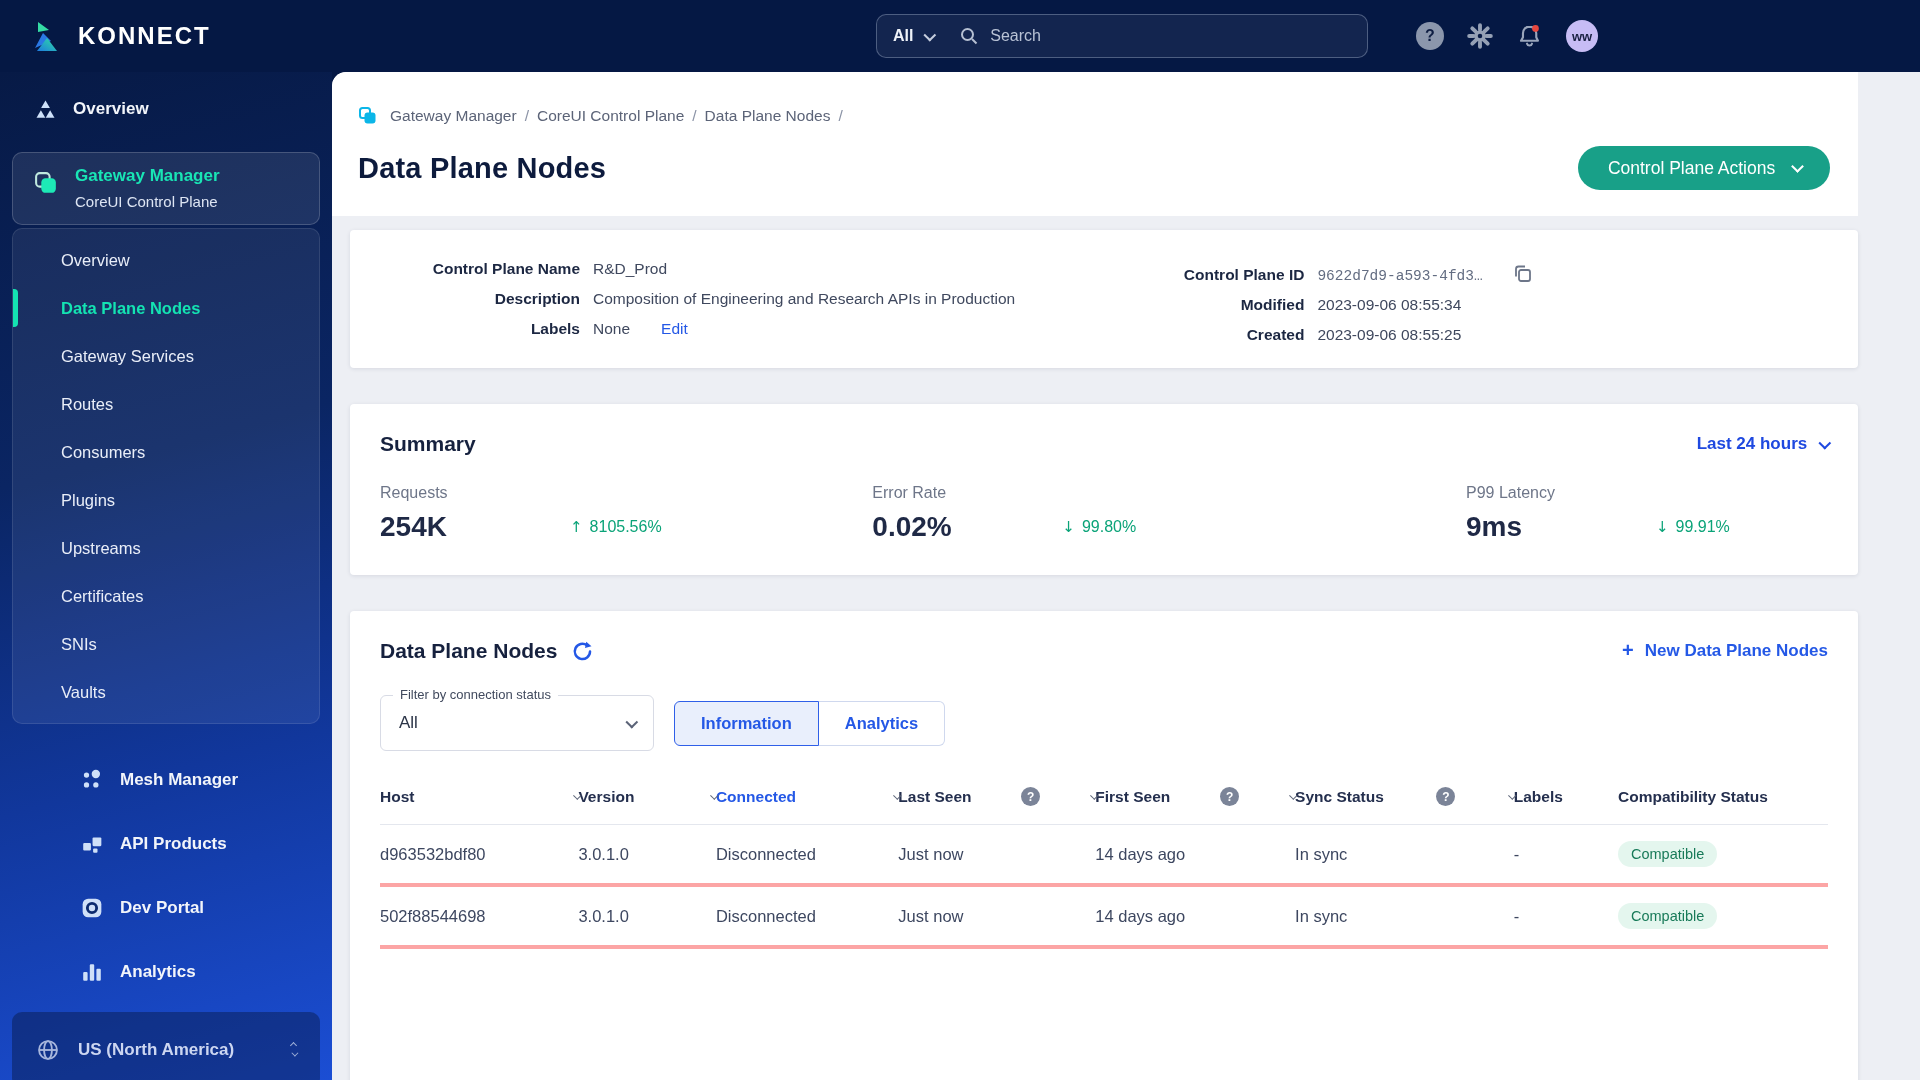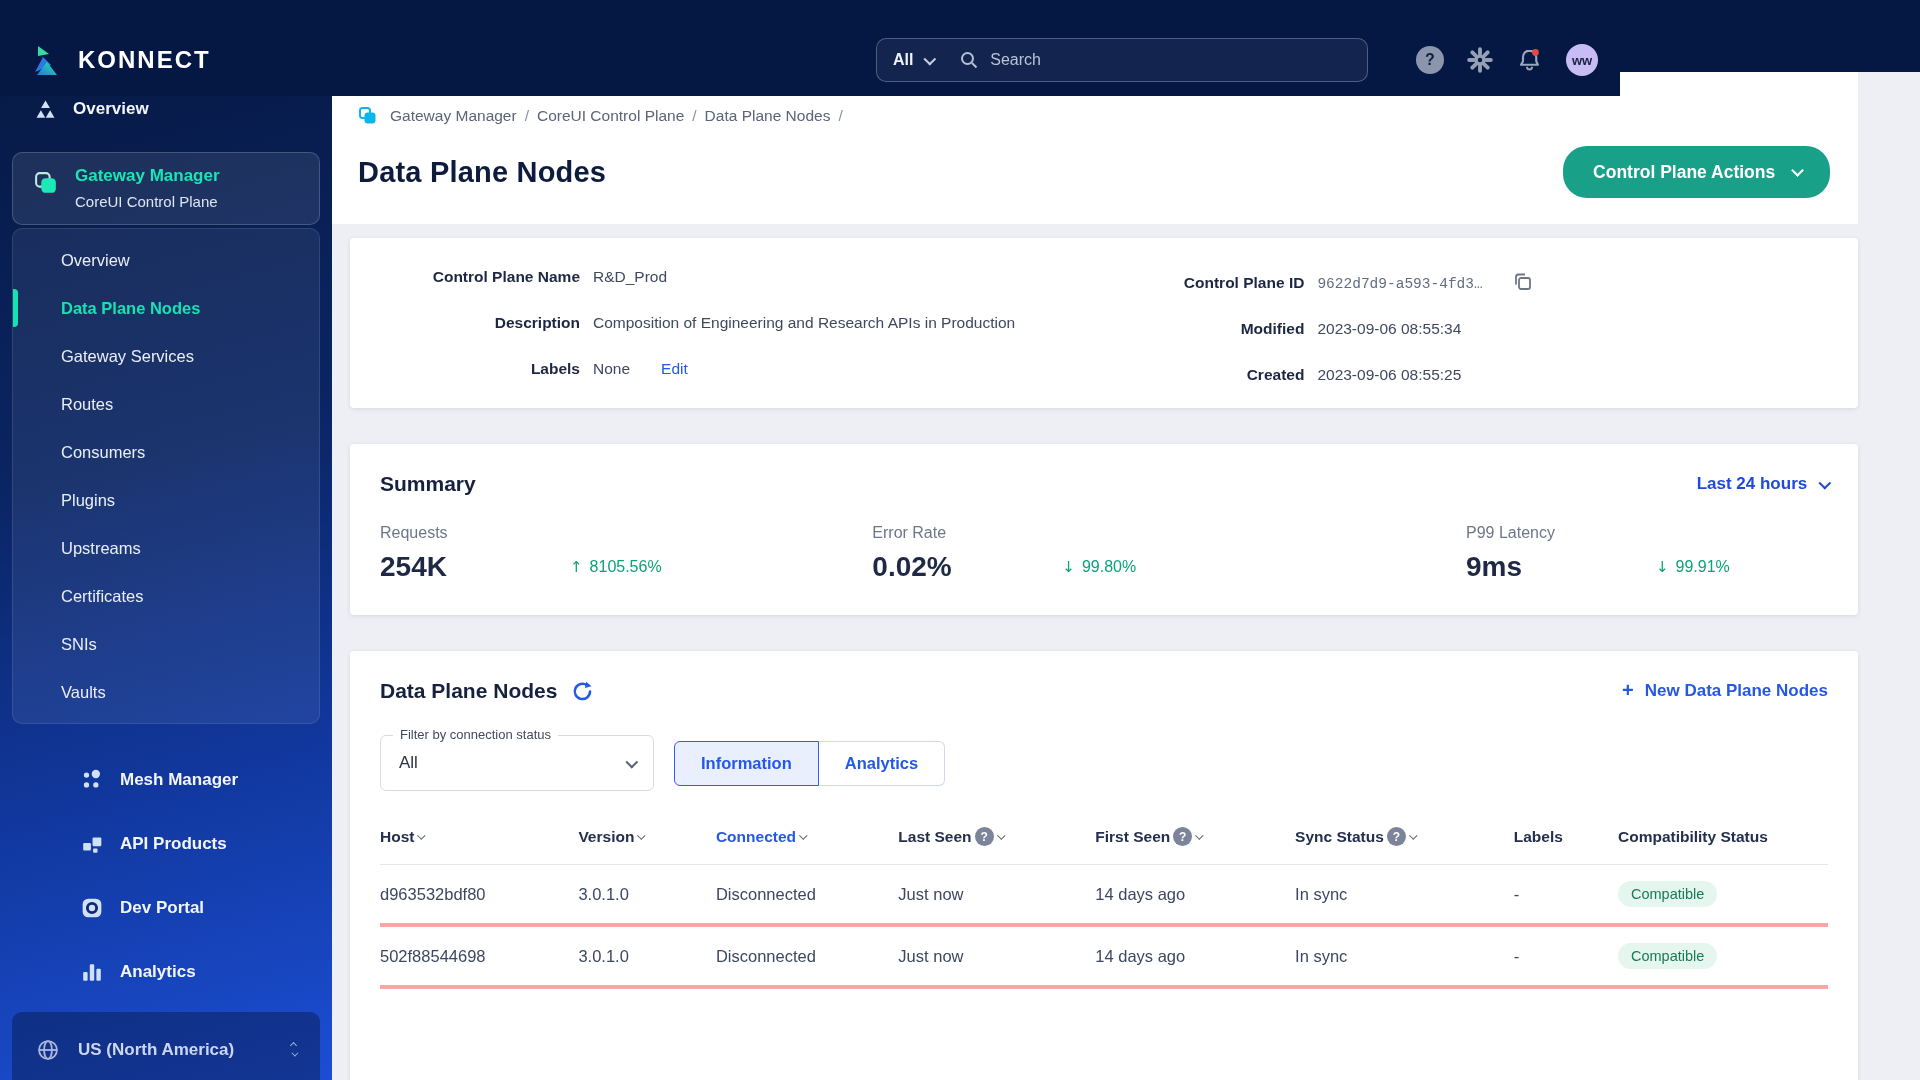--- a/index.html
+++ b/index.html
@@ -1,19 +1,19 @@
 <!DOCTYPE html>
 <html><head>
 <meta charset="utf-8">
 <style>
   * { margin:0; padding:0; box-sizing:border-box; }
   html,body { width:1920px; height:1080px; overflow:hidden; font-family:"Liberation Sans",sans-serif; background:#051844; }
 
   
-  .topbar { position:absolute; left:0; top:0; width:1620px; height:72px; background:#051844; z-index:5;margin-top:24px; }
+  .topbar { position:absolute; left:0; top:0; width:1620px; height:72px; background:#051844; z-index:5; }
   .logo { position:absolute; left:26px; top:0; height:72px; display:flex; align-items:center; gap:14px; cursor:pointer; }
   .logo-text { font-size:24px; font-weight:800; letter-spacing:2px; color:#fff; }
   .search { position:absolute; left:876px; top:14px; width:492px; height:44px; border:1px solid rgba(173,186,214,.38); background:rgba(255,255,255,.06); border-radius:10px; display:flex; align-items:center; padding:0 16px; }
   .search-scope { display:flex; align-items:center; gap:11px; color:#eef2f8; font-weight:700; font-size:16px; padding-right:26px; cursor:pointer; }
   .search-scope .chev { color:#c6cede; }
   .search-mag { display:flex; align-items:center; margin-right:11px; }
   .search-input { background:transparent; border:none; outline:none; color:#e8edf6; font-size:16px; flex:1; font-family:"Liberation Sans",sans-serif; }
   .search-input::placeholder { color:#b9c3d6; }
   .top-icons { position:absolute; right:22px; top:0; height:72px; display:flex; align-items:center; gap:23px; }
   .help-circle { width:28px; height:28px; border-radius:50%; background:#8b96ac; color:#0e1d42; font-size:16px; font-weight:800; display:flex; align-items:center; justify-content:center; cursor:pointer; }
@@ -44,29 +44,29 @@
 
   
   .main { position:absolute; left:332px; top:72px; right:0; bottom:0; background:#edeff4; border-top-left-radius:14px; overflow:hidden; }
   .header-band { margin-right:62px; background:#fff; border-top-left-radius:14px; padding:34px 28px 26px 26px; }
   .breadcrumb { display:flex; align-items:center; font-size:15.5px; color:#5c6478; }
   .breadcrumb .bc-icon { margin-right:12px; display:flex; }
   .bc-seg { cursor:pointer; }
   .bc-sep { margin:0 8px; color:#8b93a6; }
   .title-row { display:flex; align-items:center; margin-top:20px; }
   .page-title { flex:1; font-size:29px; font-weight:700; color:#0d1b3d; letter-spacing:.2px; }
-  .cpa-btn { height:52px; padding:4px 30px; background:#18a088; border:none; border-radius:24px; color:#fff; font-size:17.5px; font-weight:700; display:flex; align-items:center; gap:16px; cursor:pointer; font-family:"Liberation Sans",sans-serif; }
+  .cpa-btn { height:44px; padding:4px 30px; background:#18a088; border:none; border-radius:24px; color:#fff; font-size:17.5px; font-weight:400; display:flex; align-items:center; gap:16px; cursor:pointer; font-family:"Liberation Sans",sans-serif; }
   .cpa-btn .chev { transform:rotate(45deg) translateY(-3px); }
 
   .cards { margin:14px 62px 0 18px; display:flex; flex-direction:column; gap:36px; height:860px; }
   .card { background:#fff; border-radius:4px; box-shadow:0 1px 4px rgba(15,25,60,.10); }
 
   
   .info-card { padding:30px 30px 24px; display:flex; }
-  .info-col { display:flex; flex-direction:column; gap:28px; }
+  .info-col { display:flex; flex-direction:column; gap:12px; }
   .info-col.left { flex:0 0 55%; }
   .info-col.right { flex:1; }
   .info-row { display:flex; align-items:baseline; gap:13px; font-size:15.5px; }
   .info-label { font-weight:700; color:#1c2742; text-align:right; flex:0 0 auto; }
   .left .info-label { width:200px; }
   .right .info-label { width:128px; }
   .info-value { color:#3f485e; }
   .mono { font-family:"Liberation Mono","DejaVu Sans Mono",monospace; color:#636d82; font-size:14.5px; }
   .edit-link { color:#2458e6; margin-left:18px; cursor:pointer; }
   .copy-btn { margin-left:16px; cursor:pointer; display:inline-flex; transform:translateY(3px); }
@@ -97,21 +97,21 @@
   .filter-select .chev { color:#5b6377; }
   .toggle { display:flex; }
   .tab { height:45px; padding:0 26px; font-size:16.5px; font-weight:700; color:#2458e6; background:#fff; border:1px solid #cfd8ee; cursor:pointer; font-family:"Liberation Sans",sans-serif; }
   .tab:first-child { border-radius:6px 0 0 6px; }
   .tab:last-child { border-radius:0 6px 6px 0; border-left:none; }
   .tab.active { background:#e9effc; border:1px solid #2f5fe8; }
 
   .table { margin-top:36px; }
   .tbl-header, .tbl-row { display:grid; grid-template-columns:13.7% 9.5% 12.6% 13.6% 13.8% 15.1% 7.2% 14.5%; align-items:center; }
   .tbl-header { padding-bottom:18px; border-bottom:1px solid #e4e7ee; }
-  .th { display:flex; align-items:center; gap:3px; color:#242f4e; font-size:15.5px; font-weight:700; cursor:pointer; }
+  .th { display:flex; align-items:center; gap:3px; color:#242f4e; font-size:15.5px; font-weight:700; cursor:pointer;justify-content:space-between; }
   .th .chev-sm { color:#5b6377; }
   .th-active .th-label { color:#2458e6; }
   .help-dot { width:19px; height:19px; border-radius:50%; background:#7b8498; color:#fff; font-size:12px; font-weight:700; display:inline-flex; align-items:center; justify-content:center; cursor:pointer; }
   .tbl-row { height:62px; border-bottom:4px solid #fca5a5; font-size:16.5px; color:#3d4760; cursor:pointer; }
   .badge { background:#e4f6ee; color:#177a58; padding:5px 13px; border-radius:13px; font-size:14.5px; display:inline-block; }
 </style>
 </head>
 <body>
 
 <div class="topbar">

